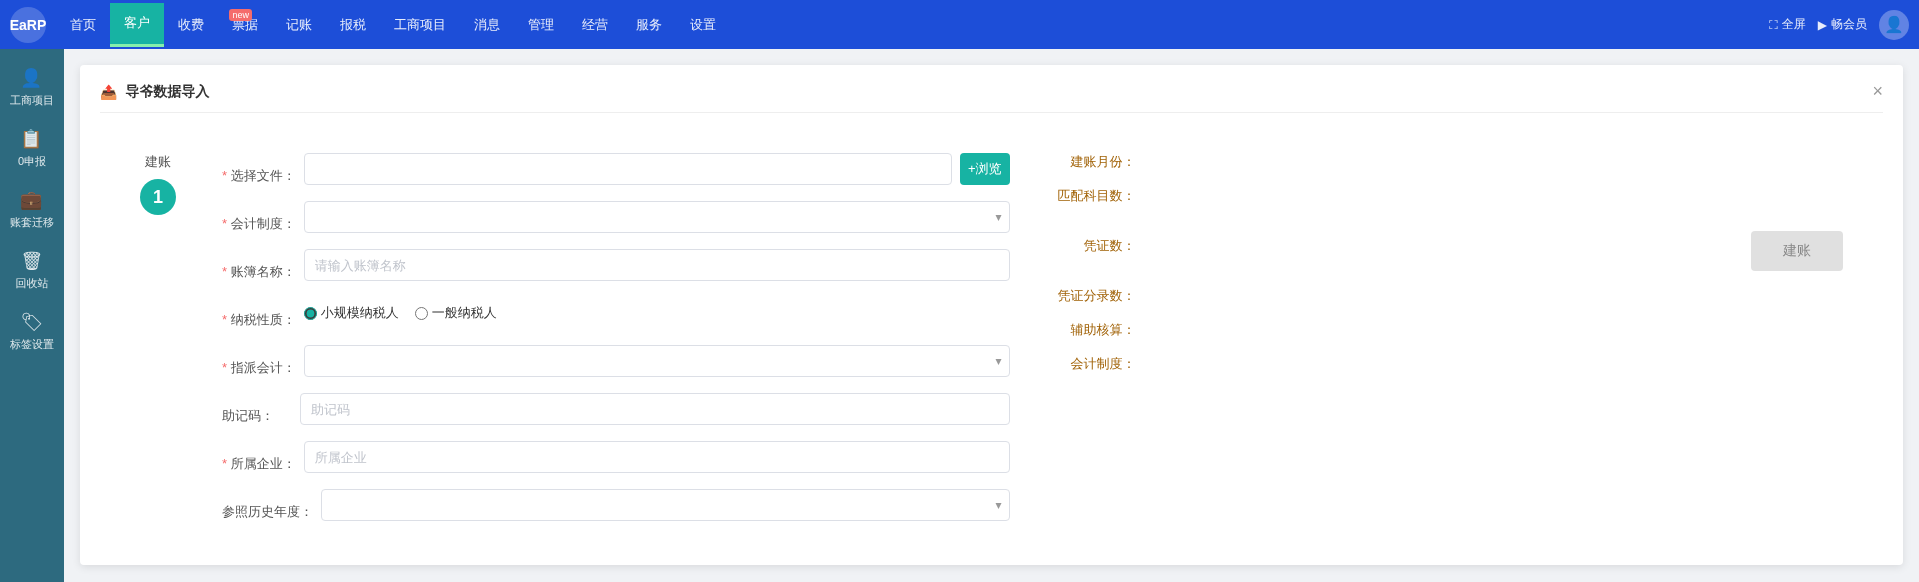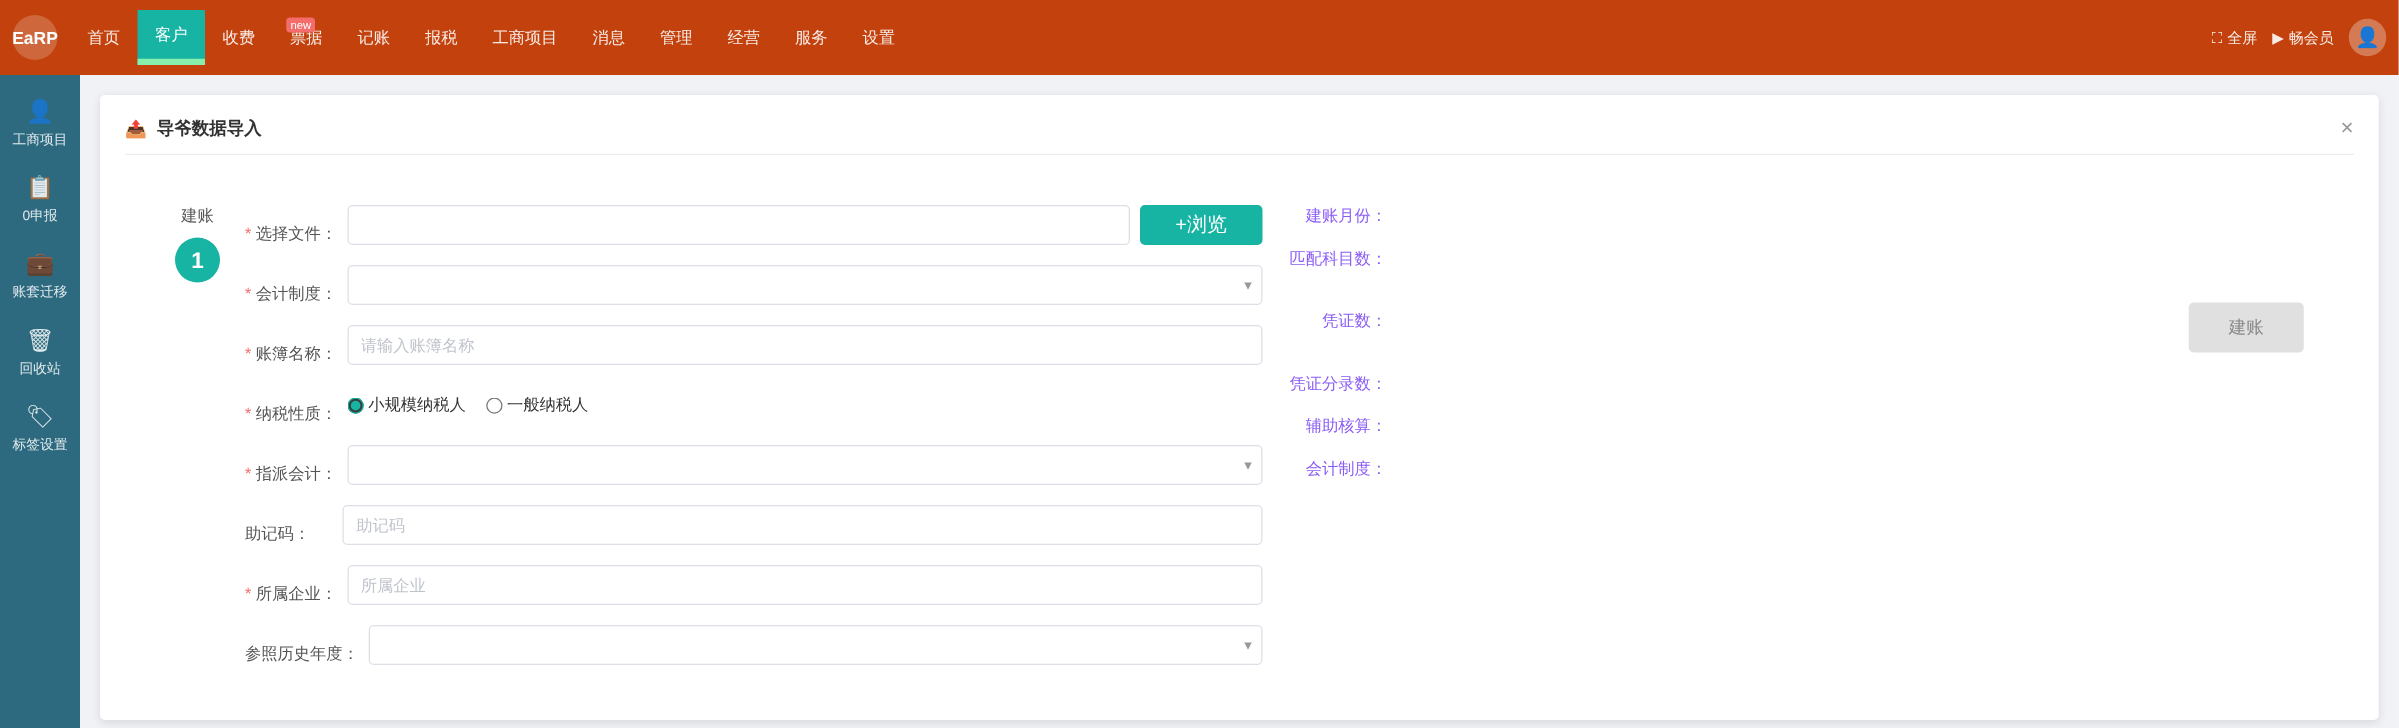--- a/index.html
+++ b/index.html
@@ -2,22 +2,22 @@
 <html><head>
   <meta charset="utf-8">
   <style>
     * { box-sizing: border-box; margin: 0; padding: 0; }
     body { font-family: "Microsoft YaHei", Arial, sans-serif; font-size: 13px; background: #f0f2f5; }
 
     
     .top-nav {
       display: flex;
       align-items: center;
-      background: #c2410c;
-      height: 60px;
+      background: #1d4ed8;
+      height: 49px;
       padding: 0 10px;
       color: #fff;
     }
     .top-nav .logo {
       width: 36px;
       height: 36px;
       border-radius: 50%;
       background: rgba(255,255,255,0.2);
       display: flex; align-items: center; justify-content: center;
       font-weight: bold; font-size: 14px; color: #fff;
@@ -27,21 +27,21 @@
     .nav-items { display: flex; align-items: center; flex: 1; }
     .nav-item {
       padding: 12px 14px;
       height: 44px;
       display: flex; align-items: center; justify-content: center;
       cursor: pointer;
       font-size: 13px;
       color: rgba(255,255,255,0.9);
       position: relative;
     }
-    .nav-item.active { background: #17b3a3; color: #fff; border-bottom: 5px solid #86efac; }
+    .nav-item.active { background: #17b3a3; color: #fff; border-bottom: 3px solid #86efac; }
     .nav-badge {
       position: absolute;
       top: 6px; right: 20px;
       background: #f56c6c;
       color: #fff;
       font-size: 9px;
       padding: 1px 3px;
       border-radius: 3px;
     }
     .nav-right {
@@ -111,21 +111,21 @@
       display: flex; align-items: center; gap: 8px;
       font-size: 14px; color: #333; font-weight: bold;
     }
     .dialog-close {
       cursor: pointer; font-size: 18px; color: #999;
     }
 
     
     .form-container {
       display: flex;
-      gap: 20px;
+      gap: 46px;
       padding: 20px 40px;
     }
     .step-indicator {
       display: flex; flex-direction: column; align-items: center;
       gap: 8px;
     }
     .step-label { font-size: 13px; color: #555; }
     .step-circle {
       width: 36px; height: 36px; border-radius: 50%;
       background: #17b3a3;
@@ -172,24 +172,24 @@
       font-size: 13px; color: #333;
       appearance: none; background: #fff;
       outline: none; cursor: pointer;
     }
     .select-wrapper::after {
       content: "▾";
       position: absolute; right: 8px; top: 50%; transform: translateY(-50%);
       color: #999; pointer-events: none; font-size: 12px;
     }
     .browse-btn {
-      height: 32px; padding: 0 28px;
+      height: 32px; padding: 0 8px;
       background: #17b3a3; color: #fff;
       border: none; border-radius: 4px;
-      font-size: 16px; cursor: pointer;
+      font-size: 13px; cursor: pointer;
     }
     .file-input {
       flex: 1;
       height: 32px;
       border: 1px solid #dcdfe6;
       border-radius: 4px;
       padding: 0 10px;
       font-size: 13px;
       background: #fff;
     }
@@ -200,21 +200,21 @@
     .create-btn {
       height: 40px; padding: 0 32px;
       background: #e0e0e0; color: #888;
       border: none; border-radius: 4px;
       font-size: 14px; cursor: not-allowed;
       margin-top: 10px;
     }
 
     .right-row-label {
       min-width: 80px; text-align: right;
-      font-size: 13px; color: #8b5cf6;
+      font-size: 13px; color: #a16207;
       flex-shrink: 0;
     }
     .right-row-value {
       flex: 1; font-size: 13px; color: #333;
     }
   </style>
 </head>
 <body>
 
 <div class="top-nav">

